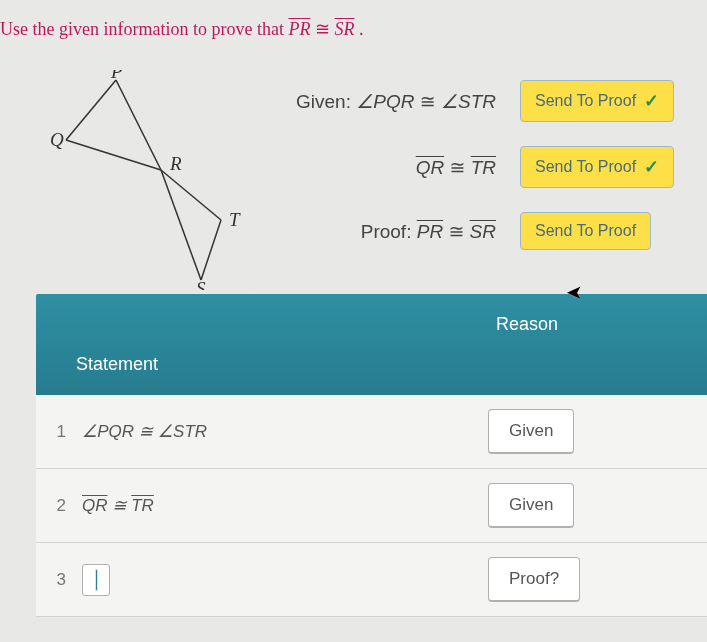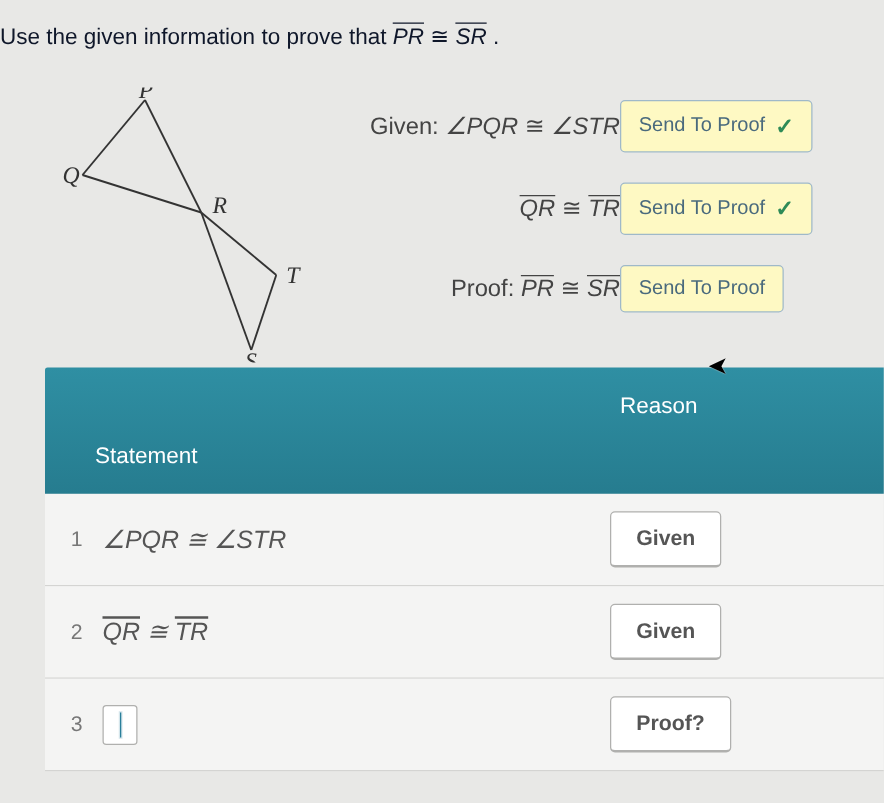--- a/index.html
+++ b/index.html
@@ -6,23 +6,24 @@
     body {
       font-family: -apple-system, BlinkMacSystemFont, "Segoe UI", Arial, sans-serif;
       background: #e8e8e6;
       width: 707px;
       height: 642px;
       overflow: hidden;
       color: #333;
     }
     .instruction {
       font-size: 18px;
-      color: #0f172a;
+      color: #be185d;
       padding: 18px 0 0 0;
       font-weight: 500;
+      font-family: Liberation Serif, serif;
     }
     .instruction .overline { text-decoration: overline; font-style: italic; }
     .topsection {
       display: flex;
       align-items: flex-start;
       margin-top: 30px;
       padding-left: 36px;
     }
     .diagram-wrap {
       width: 220px;
@@ -31,33 +32,34 @@
     }
     .givens {
       flex: 1;
       padding-left: 10px;
       padding-top: 10px;
     }
     .given-row {
       display: flex;
       align-items: center;
       margin-bottom: 24px;
+      gap: 24px;
     }
     .given-text {
       font-size: 19px;
       color: #444;
       width: 230px;
       text-align: right;
       font-style: italic;
     }
     .given-text .lbl { font-style: normal; }
     .given-text .overline { text-decoration: overline; }
     .send-btn {
       border: 1px solid #9fb9c9;
-      background: #fef9c3;
+      background: #fde047;
       color: #4a6a7d;
       font-size: 16px;
       padding: 9px 14px;
       border-radius: 4px;
       cursor: pointer;
       display: inline-flex;
       align-items: center;
       gap: 8px;
       font-weight: 500;
     }
@@ -97,40 +99,40 @@
     }
     .proof-row .num {
       width: 38px;
       text-align: right;
       color: #777;
       font-size: 17px;
       padding-right: 8px;
     }
     .proof-row .stmt {
       width: 414px;
-      font-size: 20px;
+      font-size: 17px;
       color: #555;
       font-style: italic;
       padding-left: 8px;
     }
     .proof-row .stmt .overline { text-decoration: overline; }
     .proof-row .reason-cell {
       flex: 1;
       padding: 10px 0;
     }
     .reason-btn {
       border: 1px solid #b0b0ae;
       border-bottom: 2px solid #b0b0ae;
       background: #fff;
       color: #555;
       font-size: 17px;
       padding: 11px 20px;
       border-radius: 4px;
       cursor: pointer;
-      font-weight: 700;
+      font-weight: 400;
     }
     .stmt-input {
       border: 1px solid #b0b0ae;
       background: #fff;
       width: 28px;
       height: 32px;
       border-radius: 3px;
       display: inline-flex;
       align-items: center;
       justify-content: center;

